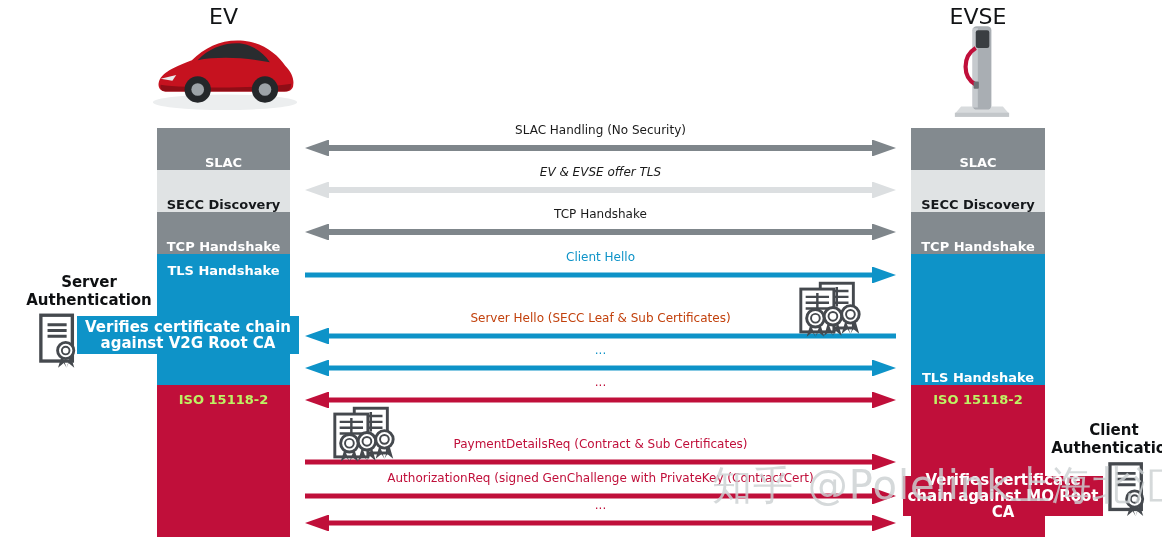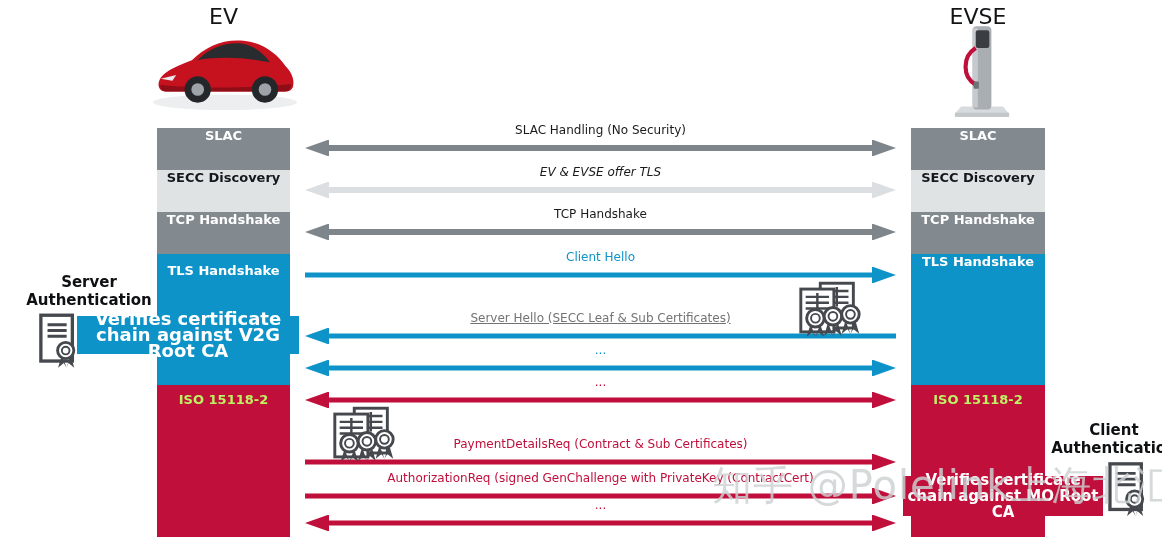--- a/index.html
+++ b/index.html
@@ -1,20 +1,20 @@
 <!DOCTYPE html>
 <html><head>
 <meta charset="utf-8">
 <style>
   html,body{margin:0;padding:0;background:#fff;}
   .canvas{position:relative;width:1158px;height:545px;background:#ffffff;overflow:hidden;
           font-family:"DejaVu Sans","Liberation Sans",sans-serif;margin-left:20px;}
   .actor-title{position:absolute;top:4px;font-size:22px;color:#121416;text-align:center;}
   .icon-wrap{position:absolute;}
-  .col-row{position:absolute;display:flex;align-items:flex-start;justify-content:center;
+  .col-row{position:absolute;display:flex;align-items:flex-end;justify-content:center;
            font-weight:bold;font-size:13px;text-align:center;}
   .row-top{align-items:flex-start;}
   .bg-dark{background:#838a8f;color:#ffffff;}
   .bg-light{background:#e0e3e4;color:#15181b;}
   .bg-blue{background:#0e93c8;color:#ffffff;}
   .bg-crimson{background:#c00f3a;color:#bef264;}
   .note{position:absolute;display:flex;align-items:center;justify-content:center;text-align:center;
         font-weight:bold;color:#ffffff;z-index:4;line-height:16px;}
   .side-label{position:absolute;font-weight:bold;font-size:15px;line-height:18px;
               color:#0e1012;text-align:center;z-index:3;}
@@ -119,21 +119,21 @@
   <div class="col-row bg-blue" style="left:891px;top:254px;width:134px;height:131px;">
       <span>TLS Handshake</span>
     </div>
   <div class="col-row bg-crimson row-top" style="left:891px;top:385px;width:134px;height:152px;padding-top:7px;box-sizing:border-box;">
       <span>ISO 15118-2</span>
     </div>
 
   <div class="side-label" style="left:-2px;top:273px;width:142px;">Server Authentication</div>
   <div class="side-label" style="left:1024px;top:421px;width:140px;">Client Authentication</div>
 
-  <div class="note bg-blue" style="left:57px;top:316px;width:222px;height:38px;font-size:18px;">Verifies certificate chain against V2G Root CA</div>
+  <div class="note bg-blue" style="left:57px;top:316px;width:222px;height:38px;font-size:15px;">Verifies certificate chain against V2G Root CA</div>
   <div class="note bg-crimson" style="left:883px;top:476px;width:200px;height:40px;font-size:15px;">Verifies certificate chain against MO Root CA</div>
 
   <div class="messages-layer">
       <div class="msg" style="top: 122px;">
         <div class="msg-label" style="color: rgb(26, 26, 26);">SLAC Handling (No Security)</div>
         <svg width="591" height="16">
           <rect x="22" y="5" width="547" height="6" fill="#7f868b"></rect>
           <polygon points="0,8 24,-0.5 24,16.5" fill="#7f868b"></polygon>
           <polygon points="591,8 567,-0.5 567,16.5" fill="#7f868b"></polygon>
         </svg>
@@ -155,21 +155,21 @@
         </svg>
       </div>
       <div class="msg" style="top: 249px;">
         <div class="msg-label" style="color: rgb(14, 147, 200);">Client Hello</div>
         <svg width="591" height="16">
           <rect x="0" y="5.5" width="569" height="5" fill="#0e93c8"></rect>
           <polygon points="591,8 567,-0.5 567,16.5" fill="#0e93c8"></polygon>
         </svg>
       </div>
       <div class="msg" style="top: 310px;">
-        <div class="msg-label" style="color: #737373; text-decoration: underline;">Server Hello (SECC Leaf &amp; Sub Certificates)</div>
+        <div class="msg-label" style="color: #c2410c;">Server Hello (SECC Leaf &amp; Sub Certificates)</div>
         <svg width="591" height="16">
           <rect x="22" y="5.5" width="569" height="5" fill="#0e93c8"></rect>
           <polygon points="0,8 24,-0.5 24,16.5" fill="#0e93c8"></polygon>
         </svg>
       </div>
       <div class="msg" style="top: 342px;">
         <div class="msg-label" style="color: rgb(14, 147, 200);">...</div>
         <svg width="591" height="16">
           <rect x="22" y="5.5" width="547" height="5" fill="#0e93c8"></rect>
           <polygon points="0,8 24,-0.5 24,16.5" fill="#0e93c8"></polygon>

